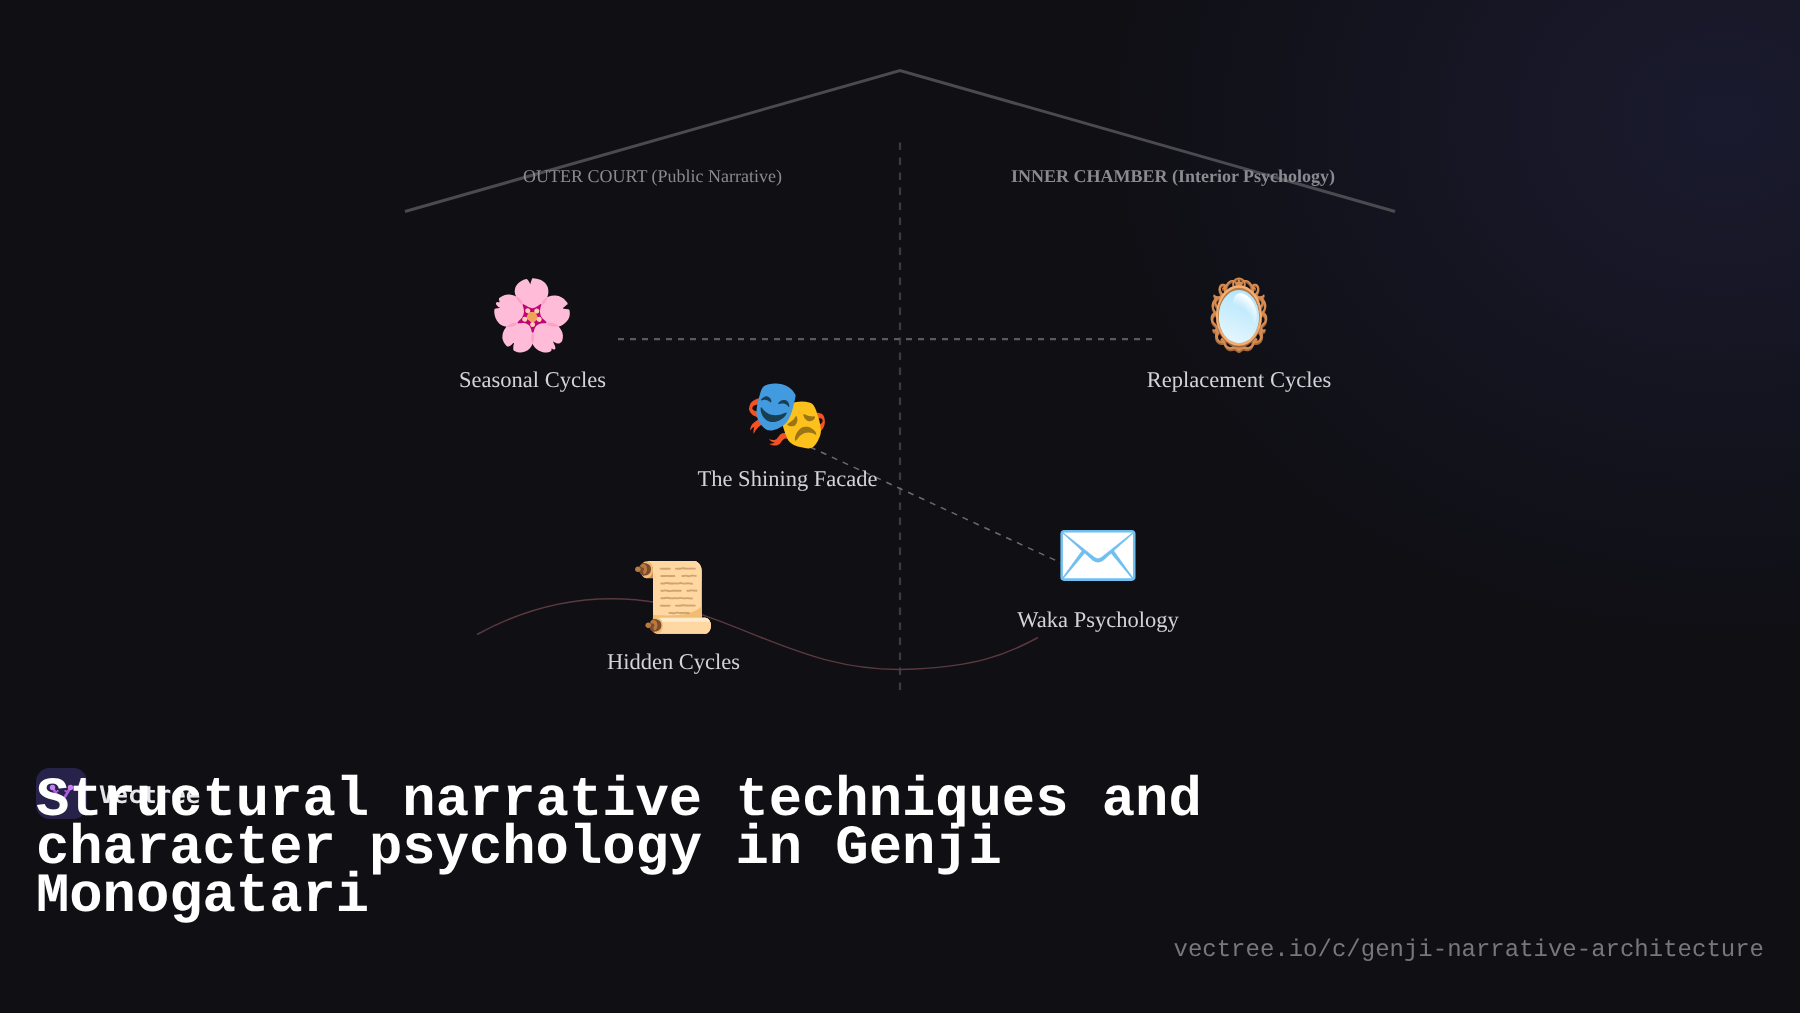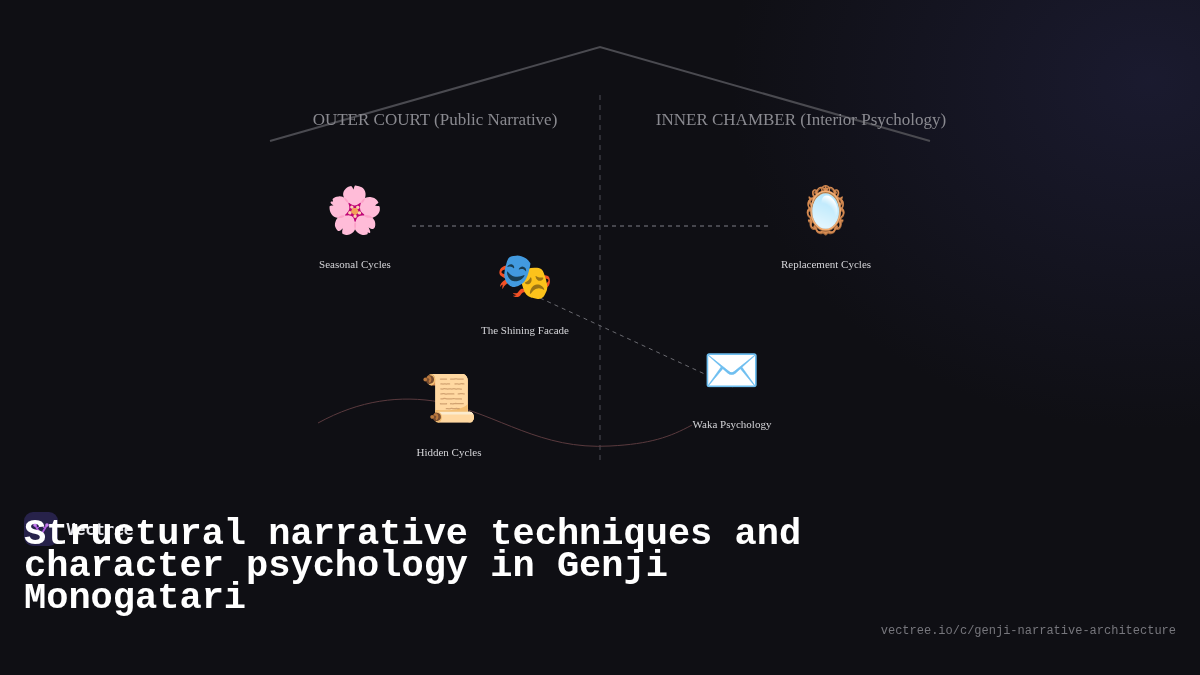--- a/index.html
+++ b/index.html
@@ -8,63 +8,63 @@
     background:#0f0f14;
     font-family:"DejaVu Sans", sans-serif;
   }
   .bg-glow {
     position:absolute; inset:0;
     background: radial-gradient(ellipse 600px 500px at 1150px 80px, rgba(40,40,80,0.45), rgba(15,15,20,0) 70%);
     pointer-events:none;
   }
   svg.diagram { position:absolute; left:0; top:0; }
   .zone-label {
-    position:absolute; font-family:"Liberation Serif", serif; font-size:17px;
+    position:absolute; font-family:"Liberation Serif", serif; font-size:12px;
     color:#8a8a90; white-space:nowrap; transform:translateX(-50%);
   }
   .node {
     position:absolute; transform:translateX(-50%);
     display:flex; flex-direction:column; align-items:center;
   }
   .node .icon { font-size:46px; line-height:56px; height:56px; }
   .node .label {
-    margin-top:20px; font-family:"Liberation Serif", serif; font-size:11px;
+    margin-top:8px; font-family:"Liberation Serif", serif; font-size:15px;
     color:#d4d4d8; white-space:nowrap;
   }
   .brand { position:absolute; left:24px; top:512px; display:flex; align-items:center; gap:8px;text-align:right; }
   .logo {
     width:34px; height:34px; border-radius:9px; background:#27224a;
     display:flex; align-items:center; justify-content:center;
   }
   .brand-name { font-family:"DejaVu Sans Mono", monospace; font-weight:bold; font-size:16px; color:#e5e5ea; }
   .title {
     position:absolute; left:24px; top:518px; width:800px;
     font-family:"Liberation Mono", monospace; font-weight:bold; font-size:37px;
     line-height:32px; color:#ffffff; margin:0;
   }
   .url {
     position:absolute; right:24px; top:624px;
-    font-family:"Liberation Mono", monospace; font-size:12px; color:#76767c;
+    font-family:"Liberation Mono", monospace; font-size:16px; color:#76767c;
   }
 </style>
 </head>
 <body>
 
 <div class="bg-glow"></div>
 
 <svg class="diagram" width="1200" height="675">
   <polyline points="270,141 600,47 930,141" fill="none" stroke="#4a4a50" stroke-width="2"></polyline>
   <line x1="600" y1="95" x2="600" y2="465" stroke="#3a3a40" stroke-width="1.5" stroke-dasharray="5,5"></line>
   <line x1="412" y1="226" x2="770" y2="226" stroke="#5a5a60" stroke-width="1.5" stroke-dasharray="4,4"></line>
   <line x1="540" y1="298" x2="735" y2="388" stroke="#6a6a70" stroke-width="1" stroke-dasharray="4,4"></line>
   <path d="M318,423 C360,400 400,395 440,402 C500,415 540,450 610,446 C650,444 670,437 692,425" fill="none" stroke="#5a3a3e" stroke-width="1"></path>
 </svg>
 
 <div class="zone-label" style="left:435px; top:110px;">OUTER COURT (Public Narrative)</div>
-<div class="zone-label" style="left:801px; top:110px;">INNER CHAMBER (Interior Psychology)</div>
+<div class="zone-label" style="left:782px; top:110px;font-weight:bold;">INNER CHAMBER (Interior Psychology)</div>
 
 <div class="node" style="left:355px; top:182px;">
   <span class="icon">🌸</span>
   <span class="label">Seasonal Cycles</span>
 </div>
 
 <div class="node" style="left:525px; top:248px;">
   <span class="icon">🎭</span>
   <span class="label">The Shining Facade</span>
 </div>

